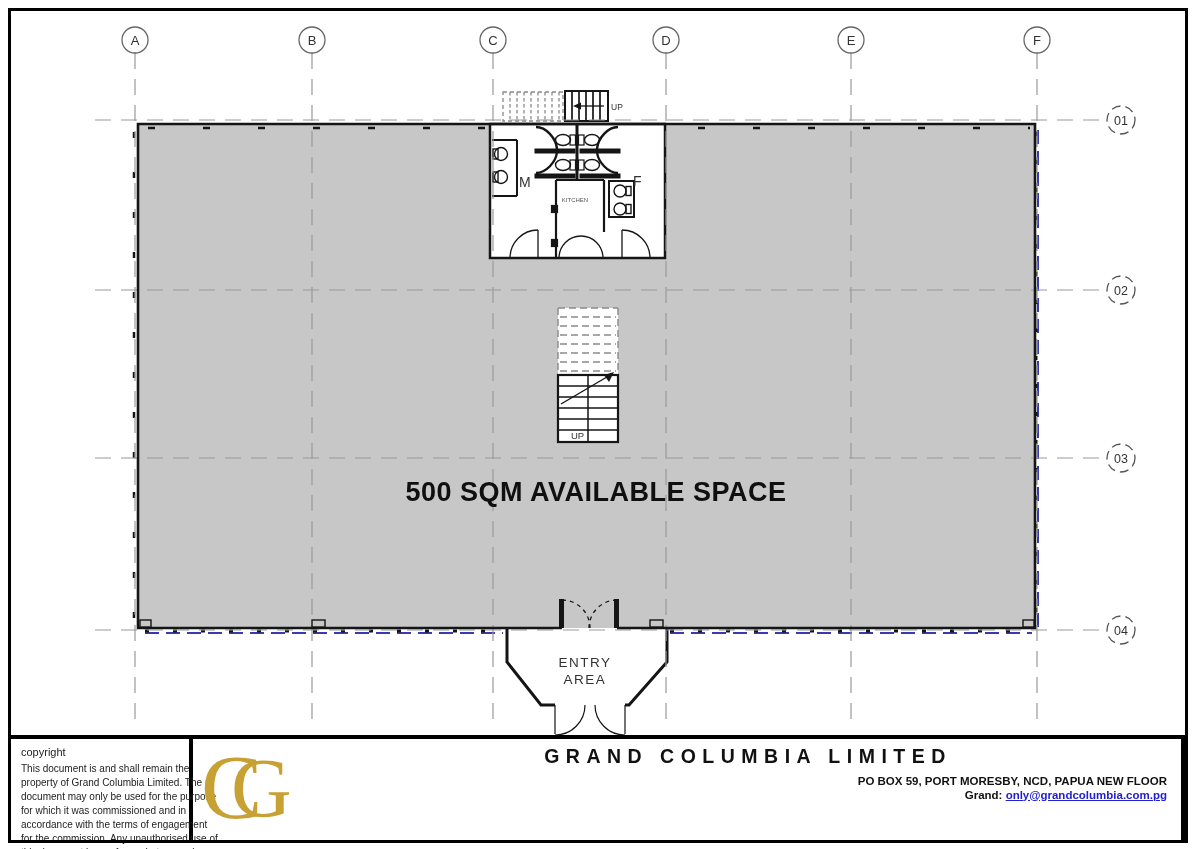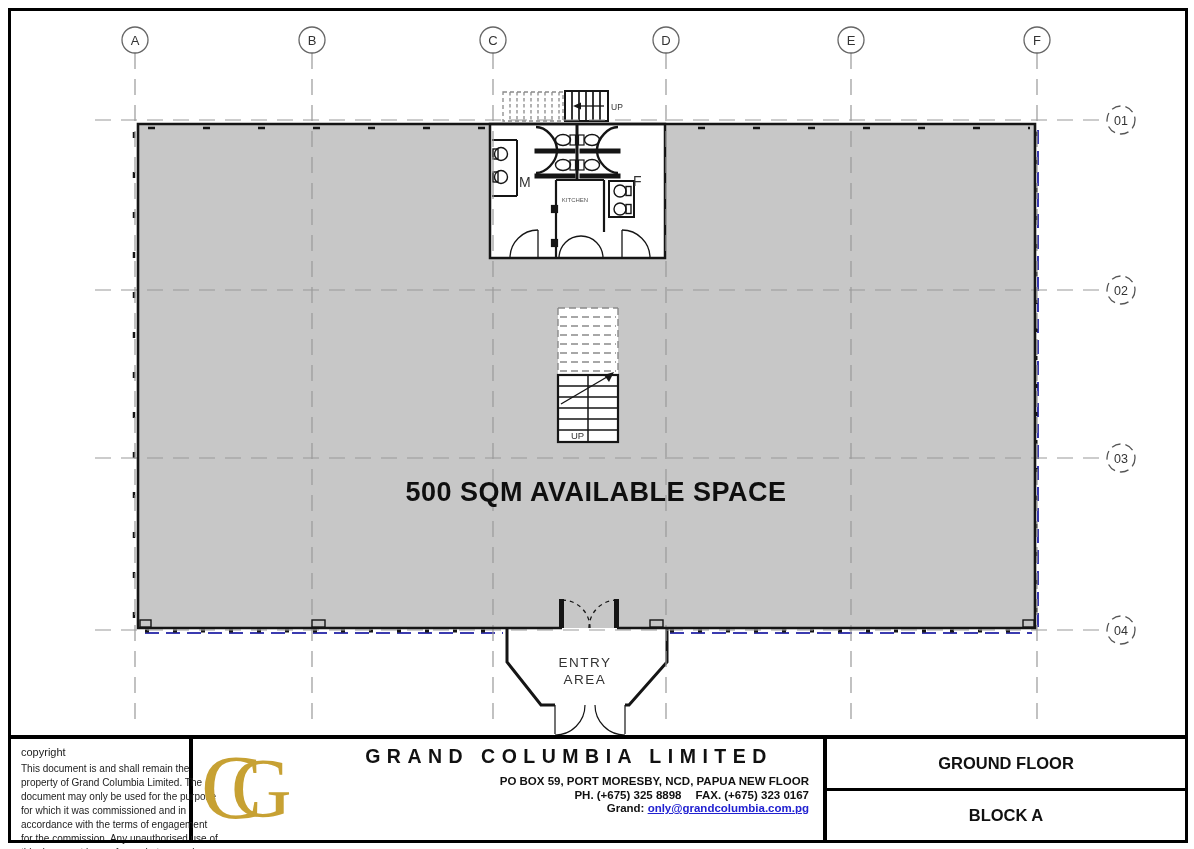--- a/index.html
+++ b/index.html
@@ -246,30 +246,23 @@
     <div class="tb-cell tb-company">
       <div class="tb-logo">
         <span class="logo-letter logo-c">C</span>
         <span class="logo-letter logo-g">G</span>
       </div>
       <div class="tb-company-right">
         <div class="tb-name">GRAND COLUMBIA LIMITED</div>
         <div class="tb-address">
           <div>PO BOX 59, PORT MORESBY, NCD, PAPUA NEW FLOOR</div>
           <div>
-            <span>PH. (+675) 325 8898</span><span class="tb-phone-gap"></span><span>FAX. (+675) 323 0167</span>
-          </div>
-          <div>
             <span>Grand:</span>
             <span class="tb-email-link">only@grandcolumbia.com.pg</span>
           </div>
         </div>
       </div>
     </div>
 
-    <div class="tb-cell tb-right">
-      <div class="tb-right-row first">GROUND FLOOR</div>
-      <div class="tb-right-row">BLOCK A</div>
-    </div>
   </div>
 
   <div class="sheet-border"></div>
 </div>
 
 </body></html>

